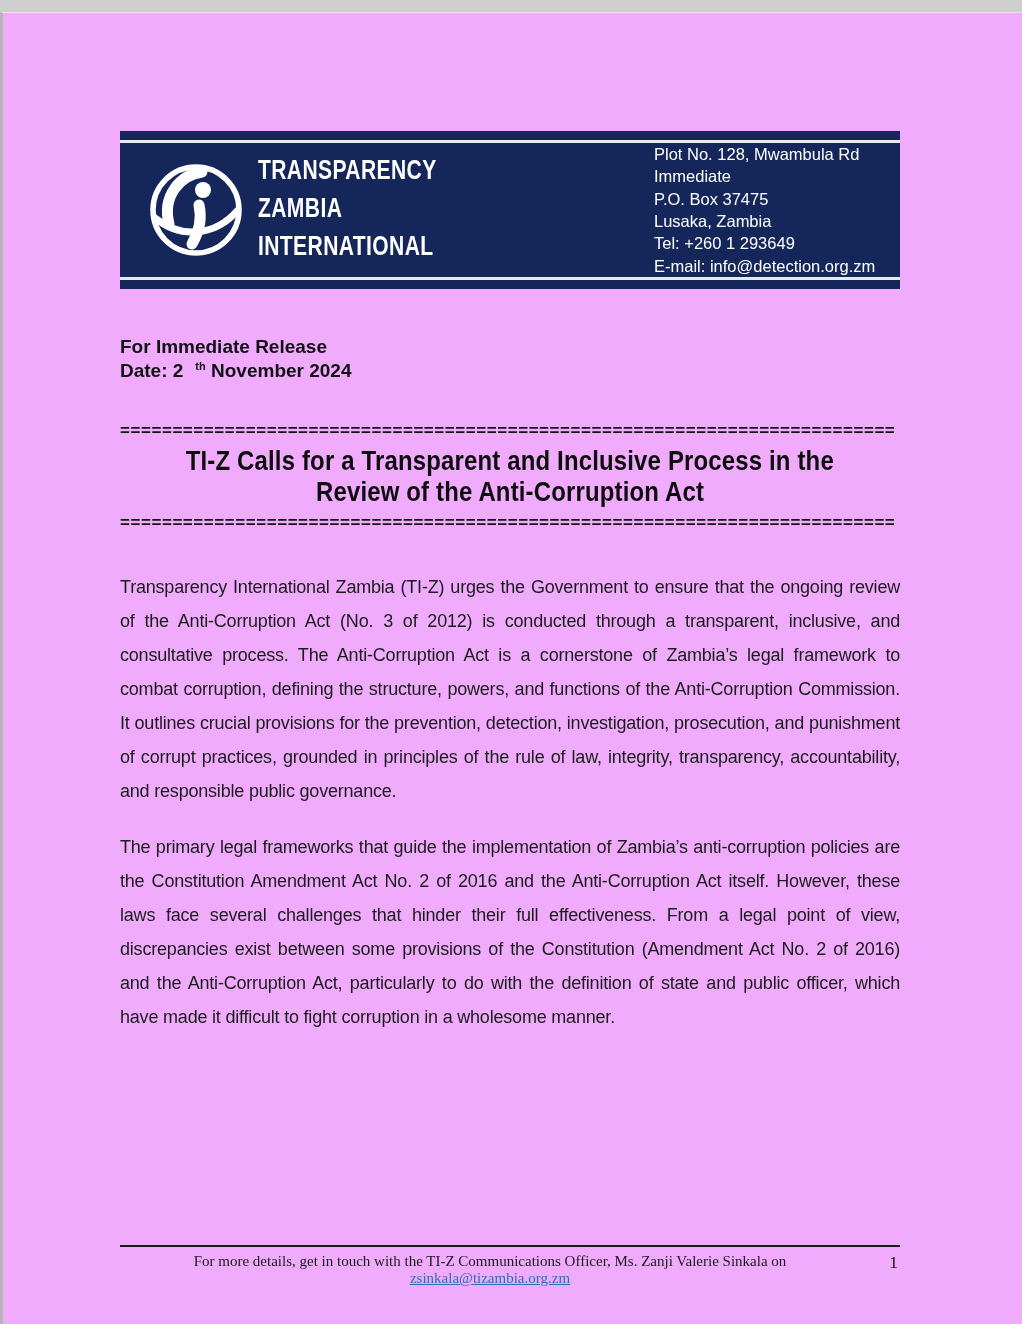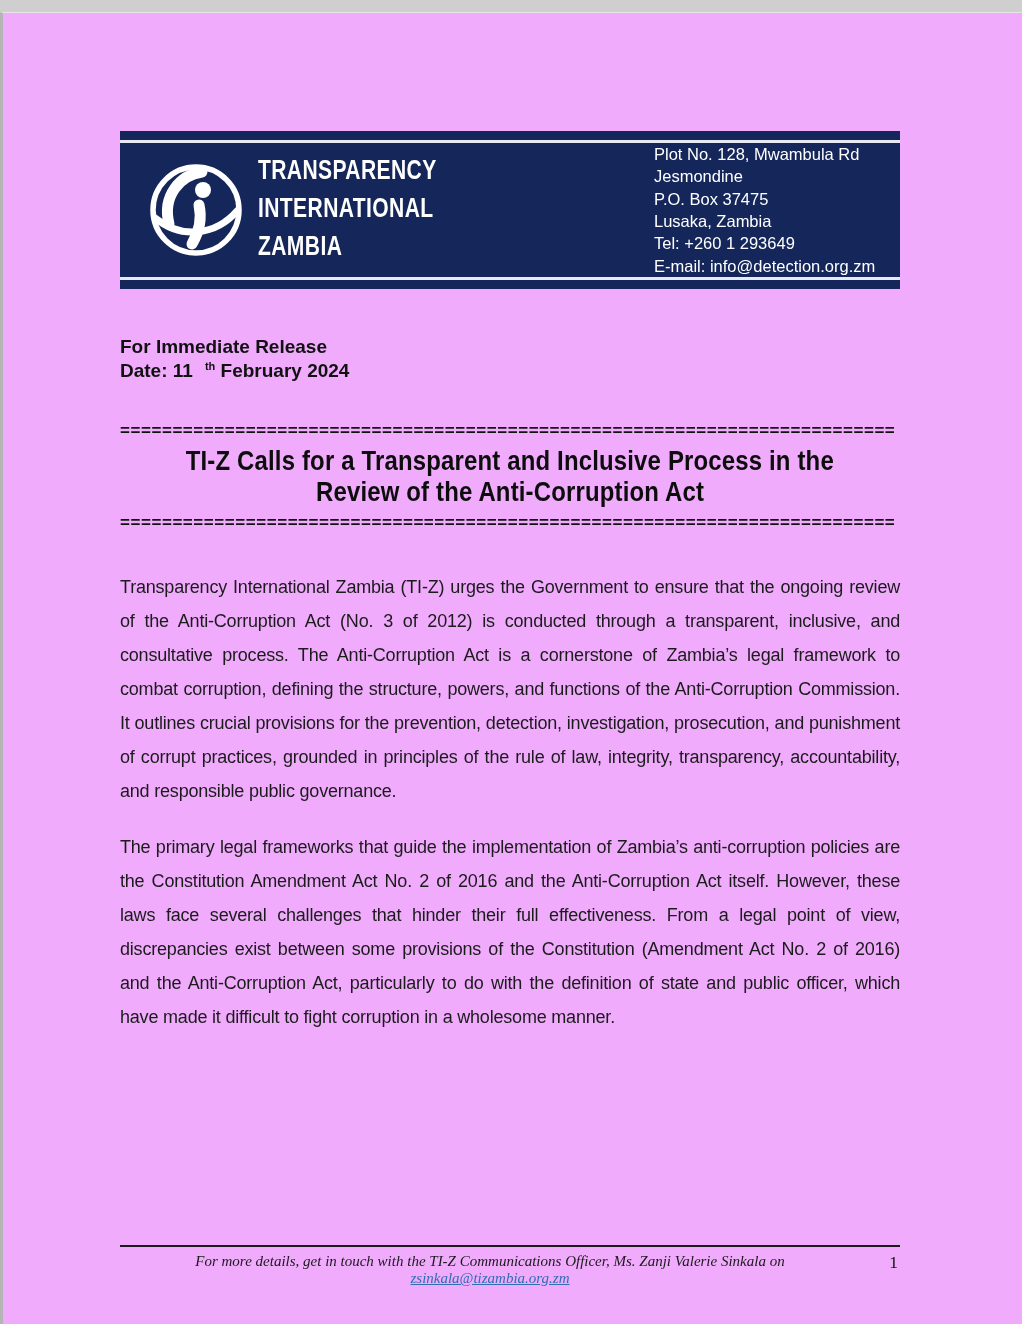--- a/index.html
+++ b/index.html
@@ -65,21 +65,21 @@
 
   
   .footer {
     position: absolute; left: 117px; right: 122px; top: 1232px;
     border-top: 2px solid #1a1a1a;
     padding-top: 6px;
   }
   .footer-note {
     text-align: center;
     font-family: "Liberation Serif", serif;
-    font-style: italic; font-size: 15px; color: #1a1a1a;
+    font-size: 15px; color: #1a1a1a;
     padding-right: 40px;
   }
   .footer-note a { color: #2f6db5; text-decoration: underline; }
   .page-number {
     position: absolute; right: 2px; top: 5px;
     font-family: "Liberation Serif", serif;
     font-style: normal; font-size: 17.5px; color: #111;
   }
 </style>
 </head>
@@ -96,38 +96,38 @@
             <svg viewBox="0 0 100 100" width="100" height="100" aria-hidden="true">
               <circle cx="50" cy="50" r="43" stroke="#ffffff" stroke-width="5.5" fill="none"></circle>
               <path d="M23 64 C 16 36, 34 15, 56 12" stroke="#ffffff" stroke-width="11" fill="none" stroke-linecap="round"></path>
               <circle cx="57" cy="30" r="8" fill="#ffffff"></circle>
               <path d="M53 45 C 56 58, 53 72, 46 84" stroke="#ffffff" stroke-width="11" fill="none" stroke-linecap="round"></path>
               <path d="M9 58 C 36 80, 70 75, 91 51" stroke="#ffffff" stroke-width="7" fill="none" stroke-linecap="round"></path>
             </svg>
           </div>
           <div class="org-name">
             <span class="org-line"><span>TRANSPARENCY</span></span>
+            <span class="org-line"><span>ZAMBIA</span></span>
             <span class="org-line"><span>INTERNATIONAL</span></span>
-            <span class="org-line"><span>ZAMBIA</span></span>
           </div>
           <div class="address">
             <div>Plot No. 128, Mwambula Rd</div>
-            <div>Jesmondine</div>
+            <div>Immediate</div>
             <div>P.O. Box 37475</div>
             <div>Lusaka, Zambia</div>
             <div>Tel: +260 1 293649</div>
             <div>E-mail: info@detection.org.zm</div>
           </div>
         </div>
         <div class="banner-strip"></div>
       </div>
 
       <div class="release">
         <div>For Immediate Release</div>
-        <div><span>Date: 11</span><sup>th</sup><span> February 2024</span></div>
+        <div><span>Date: 2</span><sup>th</sup><span> November 2024</span></div>
       </div>
 
       <div class="title-block">
         <div class="divider">==========================================================================</div>
         <div class="doc-title">
           <span class="t-line"><span>TI-Z Calls for a Transparent and Inclusive Process in the</span></span>
           <span class="t-line"><span>Review of the Anti-Corruption Act</span></span>
         </div>
         <div class="divider">==========================================================================</div>
       </div>

